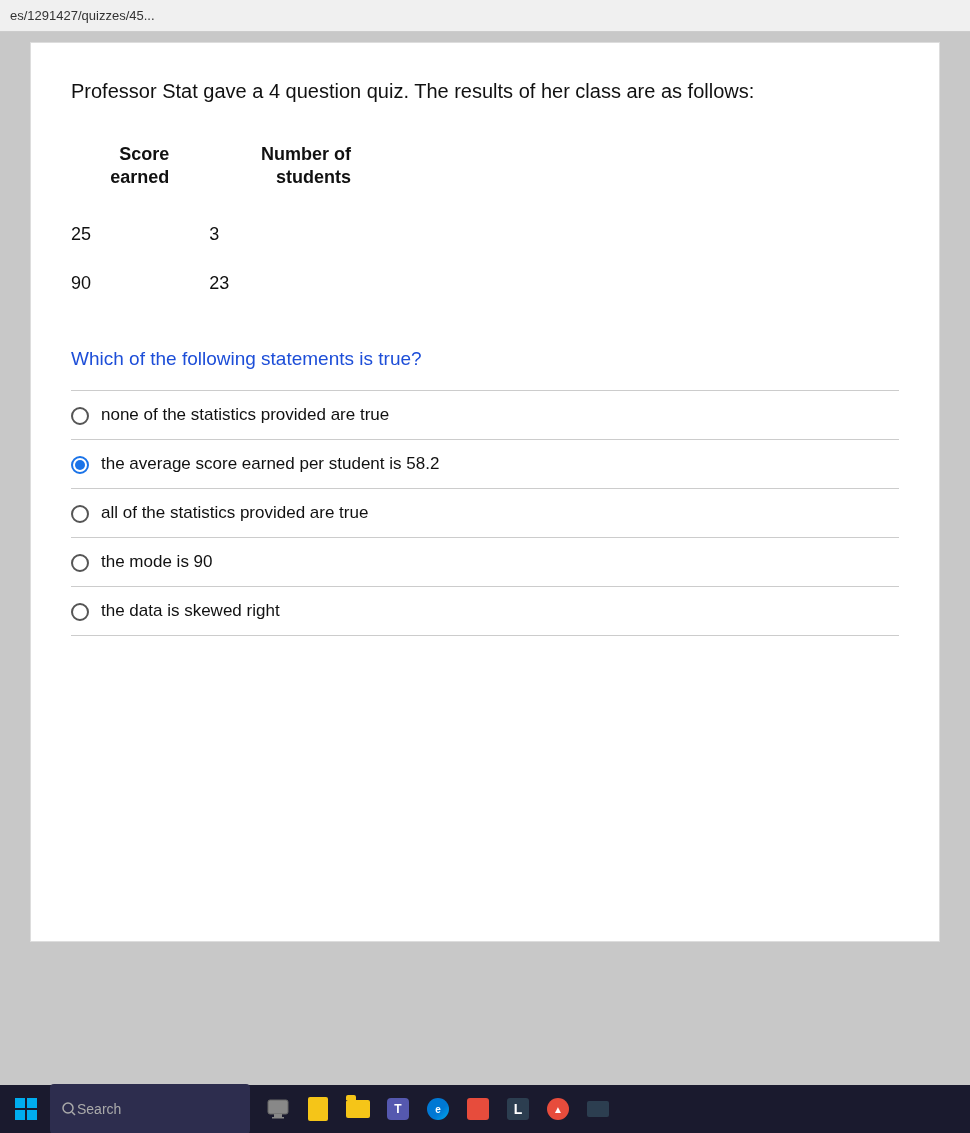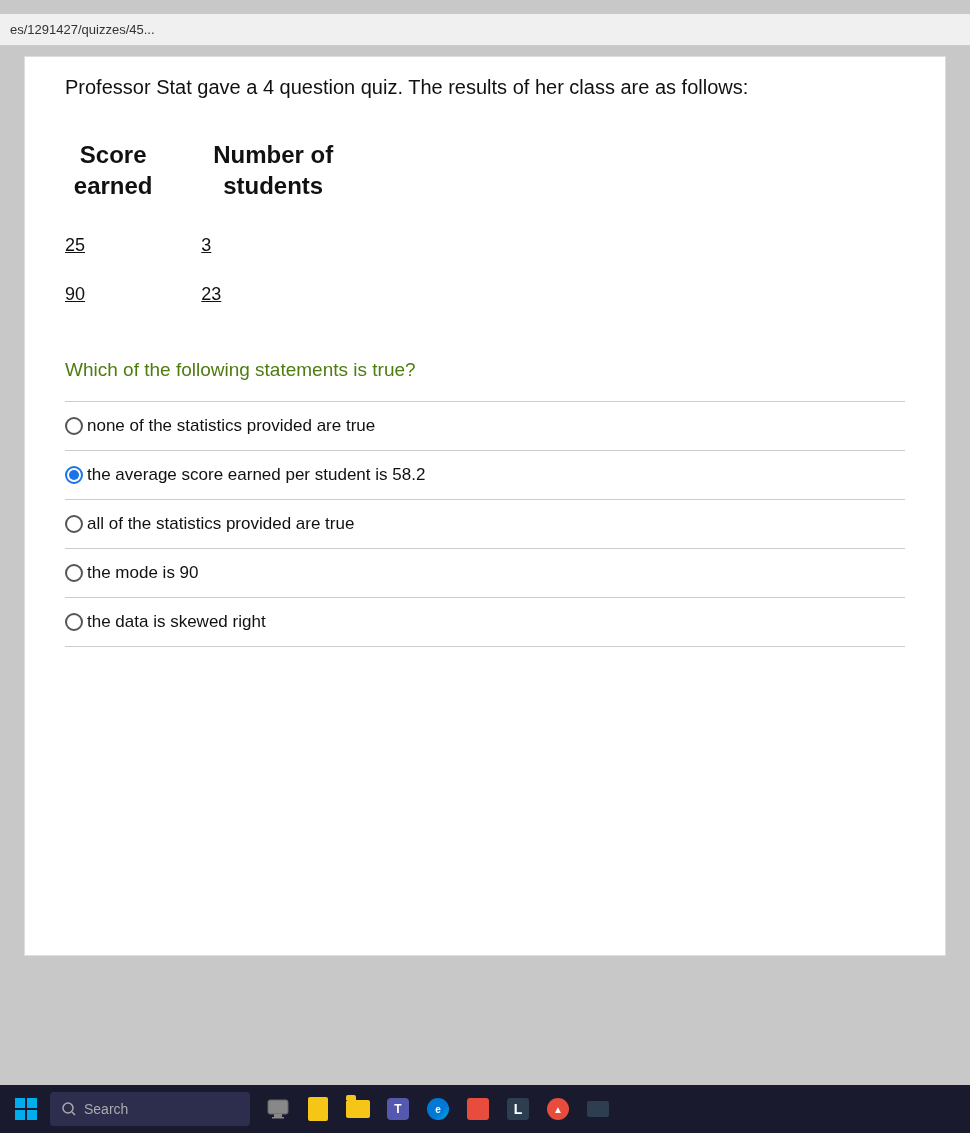--- a/index.html
+++ b/index.html
@@ -15,84 +15,82 @@
     
     .address-bar {
       background: #f0f0f0;
       height: 32px;
       display: flex;
       align-items: center;
       padding: 12px 10px;
       font-size: 13px;
       color: #333;
       border-bottom: 1px solid #ccc;
-      margin-top: 14px;
     }
 
     
     .main-content {
       background: #fff;
-      margin: 10px 24px;
-      padding: 16px 40px;
+      margin: 10px 30px;
+      padding: 34px 40px;
       border: 1px solid #ddd;
       min-height: 900px;
     }
 
     .intro-text {
       font-size: 20px;
       color: #111;
       margin-bottom: 30px;
       line-height: 1.4;
     }
 
     
     .score-table {
       border-collapse: collapse;
       margin-bottom: 40px;
       width: 320px;
     }
 
     .score-table th {
       font-weight: bold;
-      font-size: 24px;
-      text-align: center;
+      font-size: 18px;
+      text-align: right;
       padding: 8px 40px 20px 0;
       vertical-align: top;
       color: #111;
       line-height: 1.3;
     }
 
     .score-table td {
       font-size: 18px;
       color: #111;
       padding: 14px 40px 14px 0;
       vertical-align: middle;
-      text-decoration: underline;
     }
 
     .question-text {
       font-size: 19px;
-      color: #4d7c0f;
+      color: #1d4ed8;
       margin-bottom: 20px;
       font-weight: 400;
     }
 
     
     .options-container {
       margin-top: 10px;
     }
 
     .option-row {
       display: flex;
-      align-items: center;
+      align-items: flex-end;
       padding: 14px 0;
       border-bottom: 1px solid #ccc;
       font-size: 17px;
       color: #111;
-      gap: 4px;
+      gap: 12px;
     }
 
     .option-row:first-child {
       border-top: 1px solid #ccc;
     }
 
     .radio-outer {
       width: 18px;
       height: 18px;
       border-radius: 50%;
@@ -149,22 +147,22 @@
     .win-icon div {
       background: #00adef;
     }
 
     .taskbar-search {
       display: flex;
       align-items: center;
       background: #2d2d4e;
       border-radius: 4px;
       padding: 4px 12px;
-      gap: 8px;
-      height: 34px;
+      gap: 1px;
+      height: 50px;
       min-width: 200px;
     }
 
     .taskbar-search span {
       color: #aaa;
       font-size: 14px;
     }
 
     .taskbar-icons {
       display: flex;

